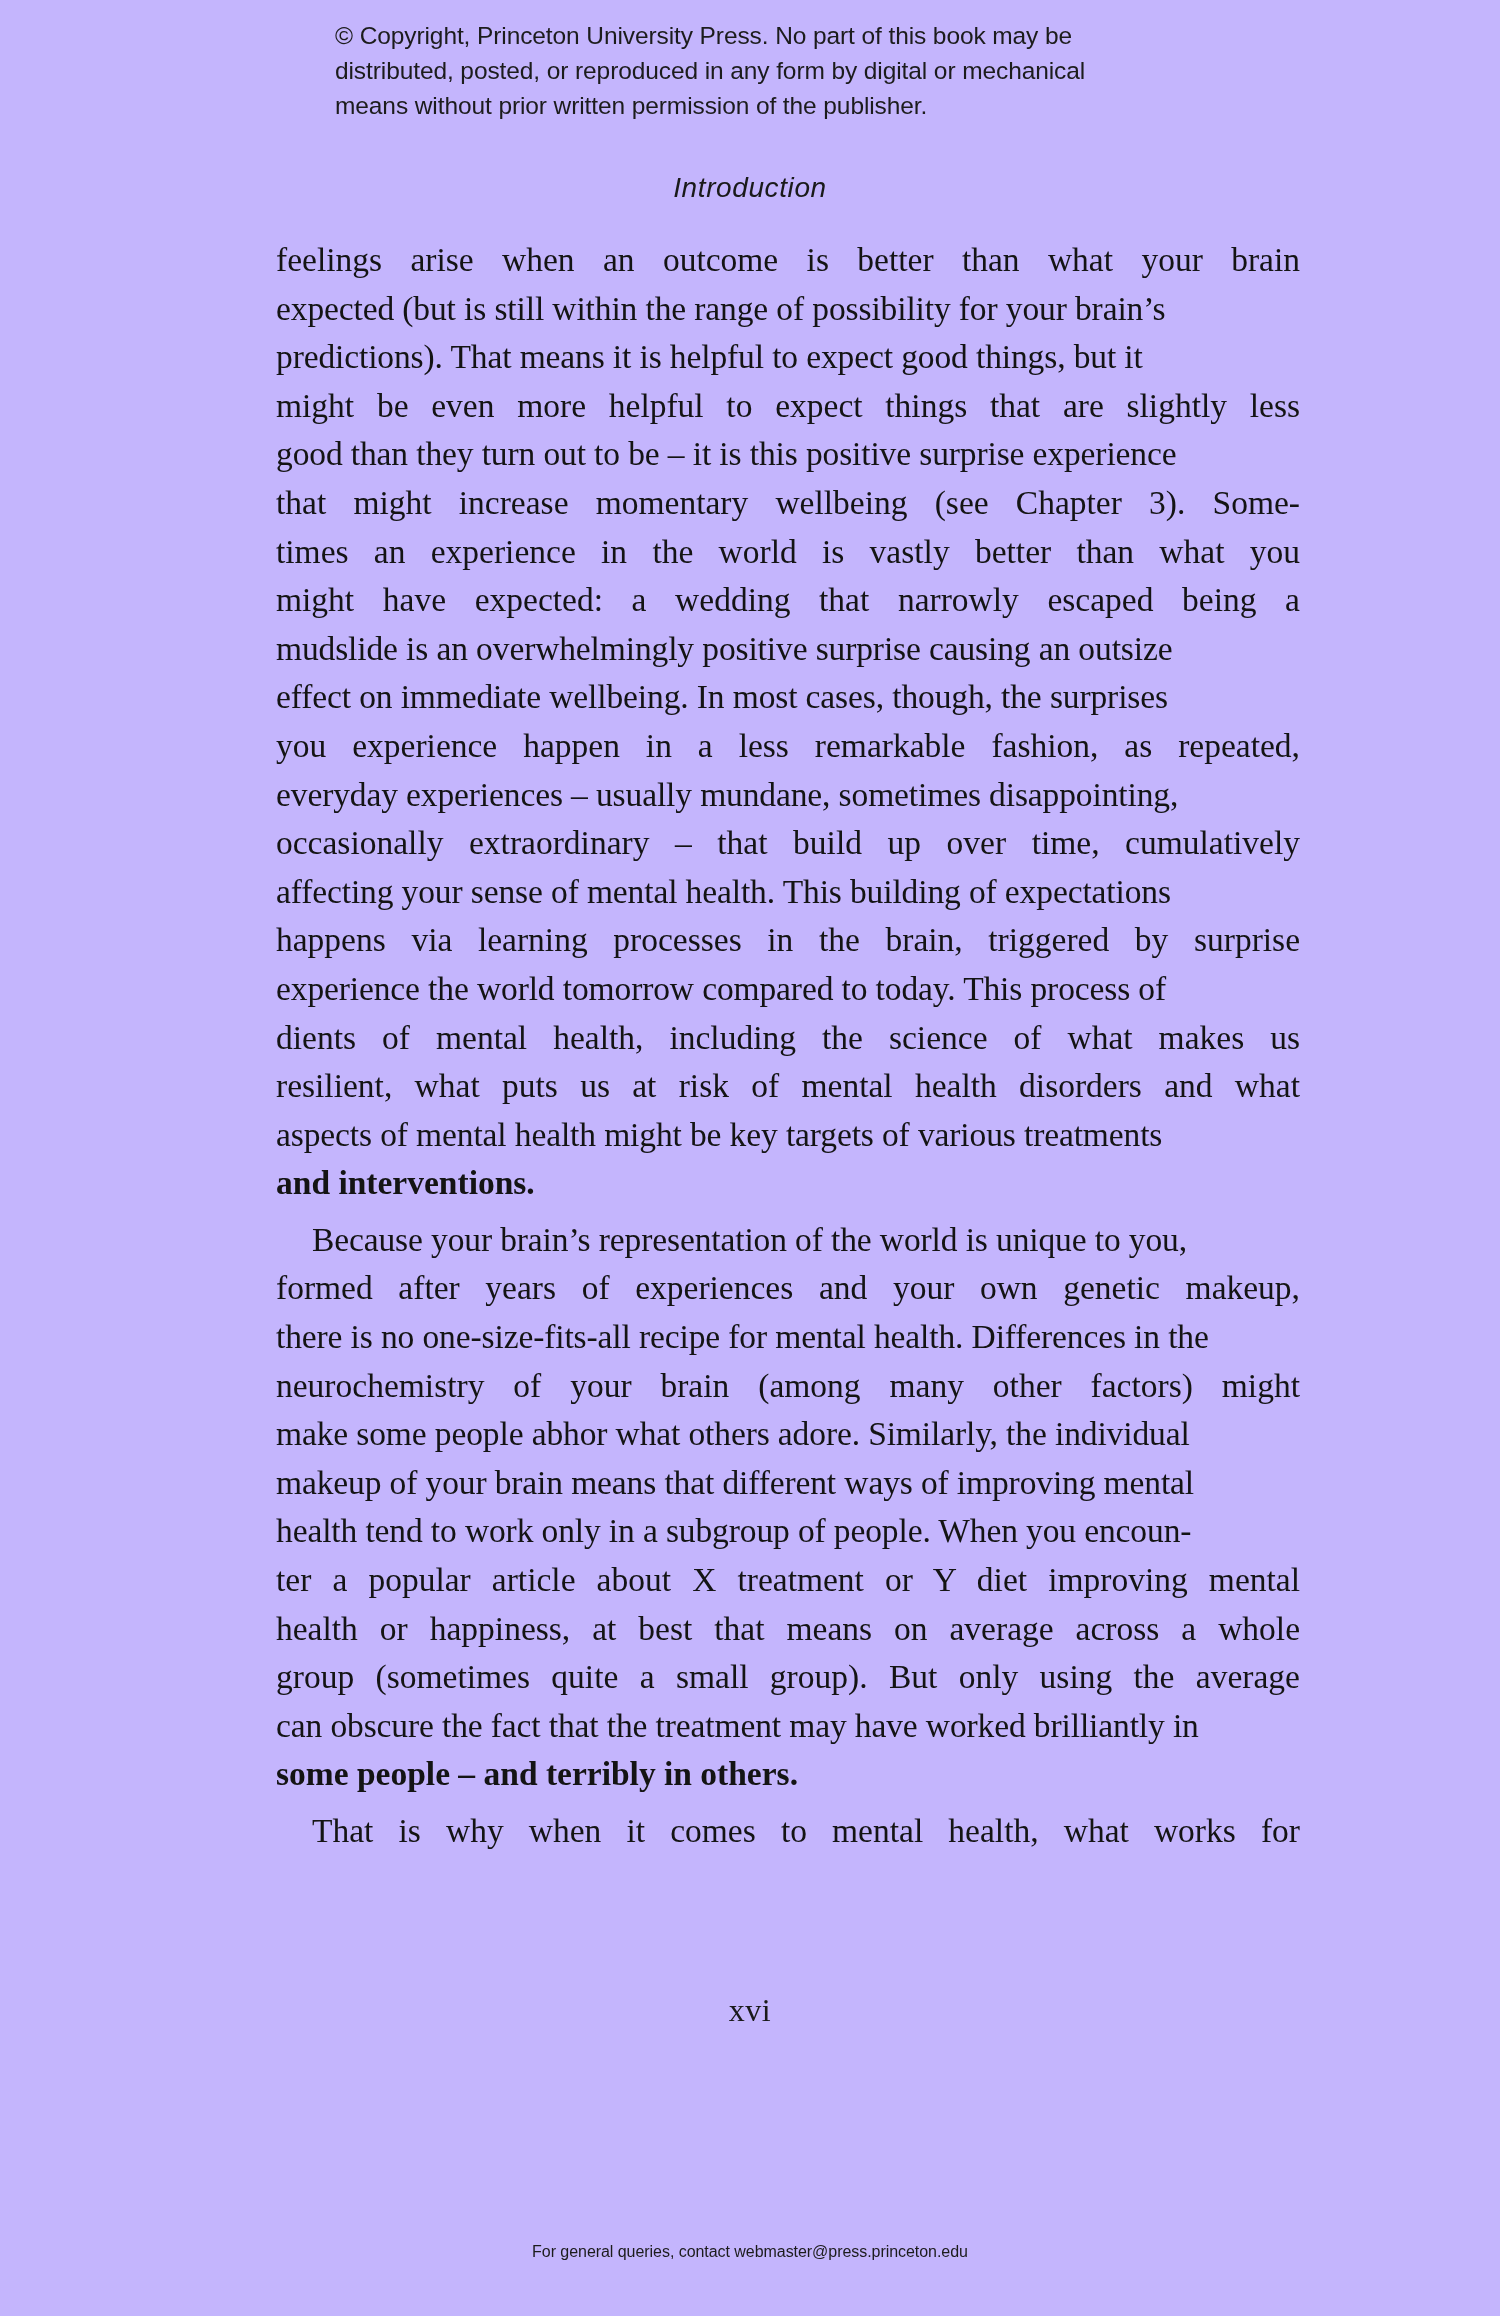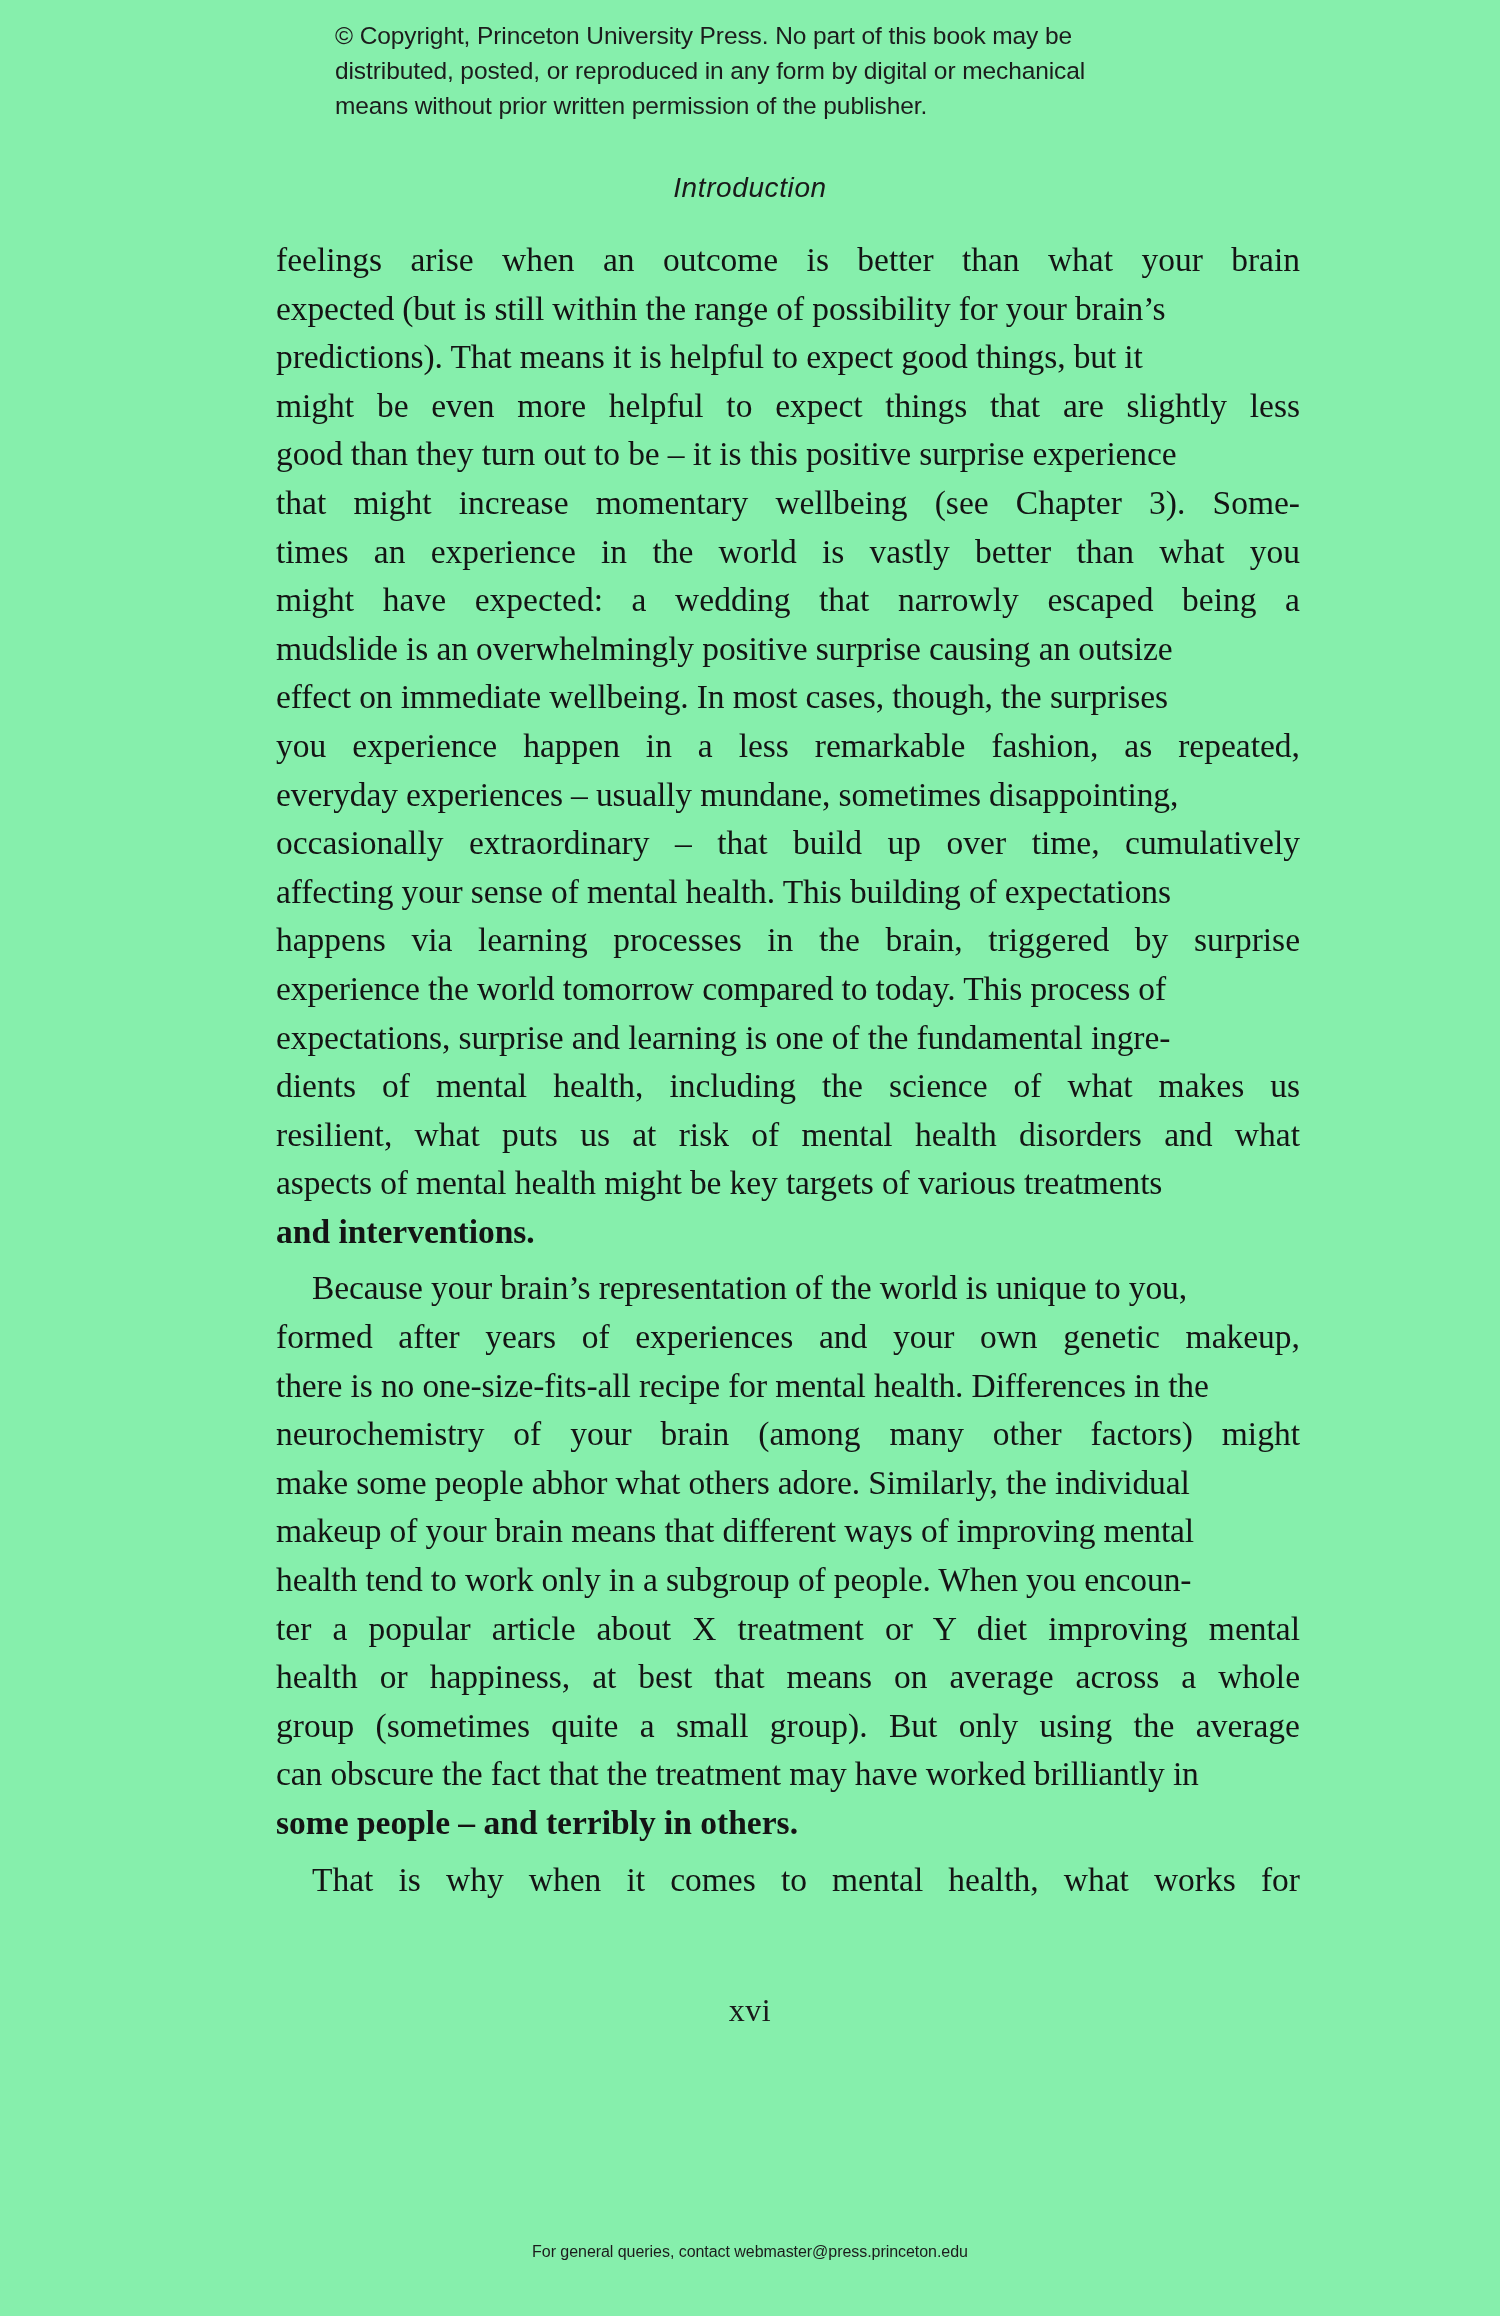--- a/index.html
+++ b/index.html
@@ -12,21 +12,21 @@
     height: 2316px;
     position: relative;
     font-family: "Liberation Serif", serif;
     color: #1a1a1a;
     overflow: hidden;
   }
 
   .page {
     position: absolute;
     inset: 0;
-    background: #86efac;
+    background: #c4b5fd;
   }
 
   
   .copyright-notice {
     position: absolute;
     left: 335px;
     top: 18px;
     width: 830px;
     font-family: "Liberation Sans", sans-serif;
     font-size: 24.5px;
@@ -144,21 +144,20 @@
       <span class="line">times an experience in the world is vastly better than what you</span>
       <span class="line">might have expected: a wedding that narrowly escaped being a</span>
       <span class="line tight">mudslide is an overwhelmingly positive surprise causing an outsize</span>
       <span class="line tight">effect on immediate wellbeing. In most cases, though, the surprises</span>
       <span class="line">you experience happen in a less remarkable fashion, as repeated,</span>
       <span class="line tight">everyday experiences – usually mundane, sometimes disappointing,</span>
       <span class="line">occasionally extraordinary – that build up over time, cumulatively</span>
       <span class="line tight">affecting your sense of mental health. This building of expectations</span>
       <span class="line">happens via learning processes in the brain, triggered by surprise</span>
       <span class="line tight">experience the world tomorrow compared to today. This process of</span>
-      <span class="line tight">expectations, surprise and learning is one of the fundamental ingre-</span>
       <span class="line">dients of mental health, including the science of what makes us</span>
       <span class="line">resilient, what puts us at risk of mental health disorders and what</span>
       <span class="line tight">aspects of mental health might be key targets of various treatments</span>
       <span class="line flush">and interventions.</span>
     </div>
 
     <div class="para">
       <span class="line tight indent">Because your brain’s representation of the world is unique to you,</span>
       <span class="line">formed after years of experiences and your own genetic makeup,</span>
       <span class="line tight">there is no one-size-fits-all recipe for mental health. Differences in the</span>

